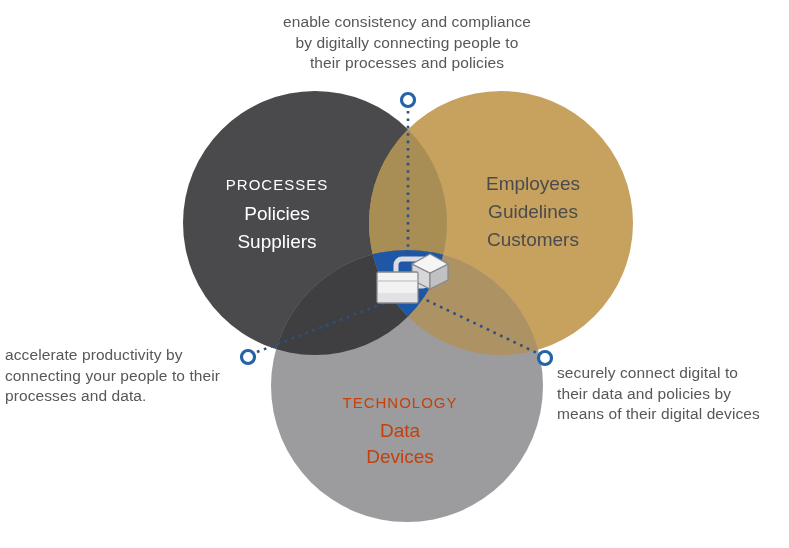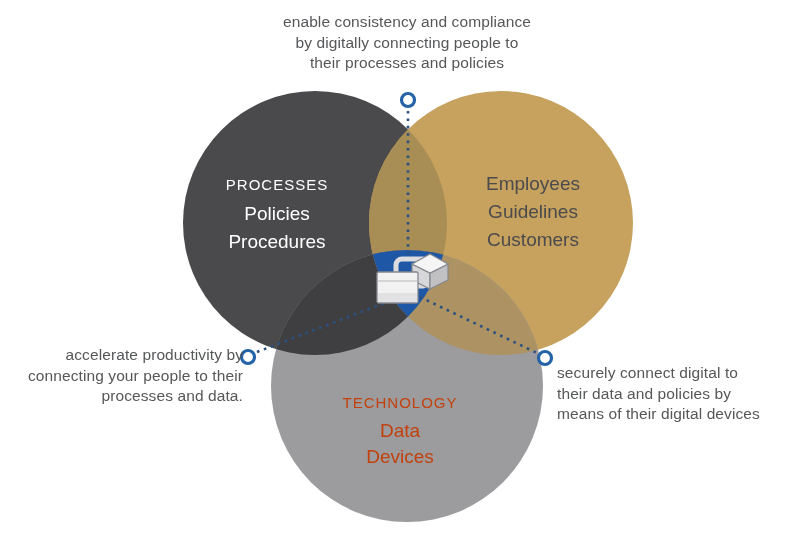--- a/index.html
+++ b/index.html
@@ -14,21 +14,21 @@
   .canvas svg.venn { position: absolute; left: 0; top: 0; }
 
   .annotation {
     position: absolute;
     color: #565759;
     font-size: 15.5px;
     line-height: 20.5px;
     letter-spacing: 0.1px;
   }
   .annotation.top   { left: 246px; top: 12px;  width: 322px; text-align: center; }
-  .annotation.left  { left: 5px;   top: 345px; width: 238px; text-align: right; }
+  .annotation.left  { left: 5px;   top: 345px; width: 238px; text-align: left; }
   .annotation.right { left: 557px; top: 363px; width: 220px; text-align: left; }
 
   .circle-label { position: absolute; width: 220px; text-align: center; }
   .circle-label .title {
     font-size: 15px;
     letter-spacing: 1px;
     line-height: 30px;
     font-weight: 400;
   }
   .circle-label .item { font-size: 19px; line-height: 28px; font-weight: 400; }
@@ -116,21 +116,21 @@
 
   <div class="annotation right">
     <div>securely connect digital to</div>
     <div>their data and policies by</div>
     <div>means of their digital devices</div>
   </div>
 
   <div class="circle-label processes">
     <div class="title">PROCESSES</div>
     <div class="item">Policies</div>
-    <div class="item">Procedures</div>
+    <div class="item">Suppliers</div>
   </div>
 
   <div class="circle-label people">
     <div class="item">Employees</div>
     <div class="item">Guidelines</div>
     <div class="item">Customers</div>
   </div>
 
   <div class="circle-label technology">
     <div class="title">TECHNOLOGY</div>

